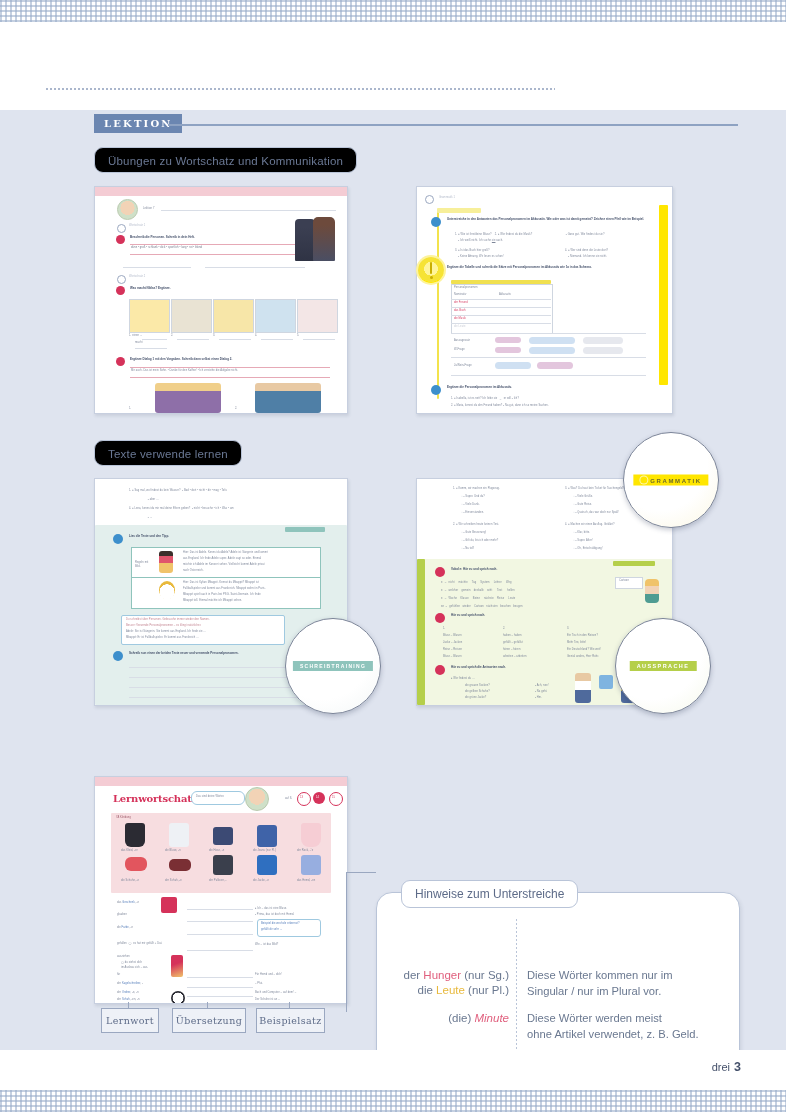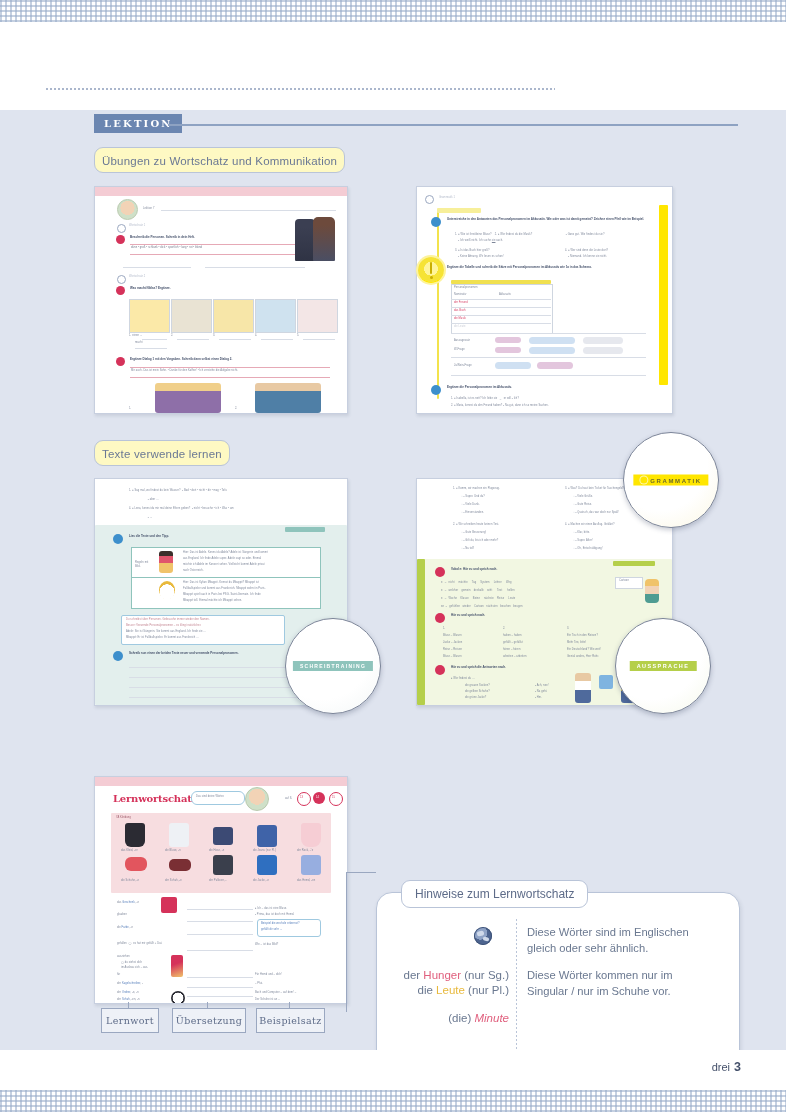--- a/index.html
+++ b/index.html
@@ -51,27 +51,27 @@
     padding:4px 9px 4px 10px;
     font-family:"DejaVu Serif", serif;
   }
   #lektion-rule{
     position:absolute;left:168px;top:14px;width:570px;height:2px;background:#8ea2c2;
   }
 
   
   .pill{
     position:absolute;
-    background:#fef9c3;
+    background:#000000;
     border:1px solid #b9c4d8;
     border-radius:7px;
     color:#6a7894;
     font-size:11.5px;
     letter-spacing:.2px;
-    padding:0 7px;
+    padding:0 13px;
     height:24px;line-height:24px;
     white-space:nowrap;
     box-sizing:border-box;
     text-align:center;
   }
   .pill.tall{height:26px;line-height:26px;border-radius:9px;}
 
   
   #coin-grammatik{
     position:absolute;left:418px;top:147px;width:26px;height:26px;border-radius:50%;
@@ -509,57 +509,54 @@
     <div class="txt" style="left:22px;top:221px;">der <span style="color:#4f79b8;">Schuh</span>, -en, -n</div>
     <div class="txt" style="left:160px;top:221px;">Der Schuhe ist an –</div>
     <div class="blk" style="left:76px;top:214px;width:14px;height:14px;background:radial-gradient(circle at 50% 50%,#ffffff 0 55%,#2b2b33 56% 100%);border-radius:50%;"></div>
   </div>
 
   <div class="conn" style="left:346px;top:762px;width:30px;height:1px;"></div>
   <div class="conn" style="left:346px;top:762px;width:1px;height:140px;"></div>
   <div class="conn" style="left:346px;top:902px;width:0px;height:1px;"></div>
 
   <div id="hinweise">
-    <div id="hinweise-title">Hinweise zum Lernwortschatz</div>
+    <div id="hinweise-title">Hinweise zum Unterstreiche</div>
     <div class="divider"></div>
 
-    <div class="hrow" style="top:32px;height:38px;">
-      <div class="globe" style="top:2px;"></div>
-      <div class="hright" style="top:0;">
-        <div>Diese Wörter sind im Englischen</div>
-        <div>gleich oder sehr ähnlich.</div>
-      </div>
-    </div>
 
     <div class="hrow" style="top:75px;height:38px;">
       <div class="hleft" style="top:0;">
         <div>
           <span class="art">der</span>
           <span class="w-red">Hunger</span>
           <span>(nur Sg.)</span>
         </div>
         <div>
           <span class="art">die</span>
           <span class="w-yellow">Leute</span>
           <span>(nur Pl.)</span>
         </div>
       </div>
       <div class="hright" style="top:0;">
         <div>Diese Wörter kommen nur im</div>
-        <div>Singular / nur im Schuhe vor.</div>
+        <div>Singular / nur im Plural vor.</div>
       </div>
     </div>
 
     <div class="hrow" style="top:118px;height:38px;">
       <div class="hleft" style="top:0;">
         <div>
           <span class="art">(die)</span>
           <span class="w-pink">Minute</span>
         </div>
       </div>
+      <div class="hright" style="top:0;">
+        <div>Diese Wörter werden meist</div>
+        <div>ohne Artikel verwendet, z. B. Geld.</div>
+      </div>
     </div>
 
     <div class="hrow" style="top:158px;height:24px;">
       <div class="tilde" style="top:-2px;">~</div>
       <div class="hright" style="top:0;">
         <div>Im Beispielsatz steht – für das Lernwort.</div>
       </div>
     </div>
   </div>
 

